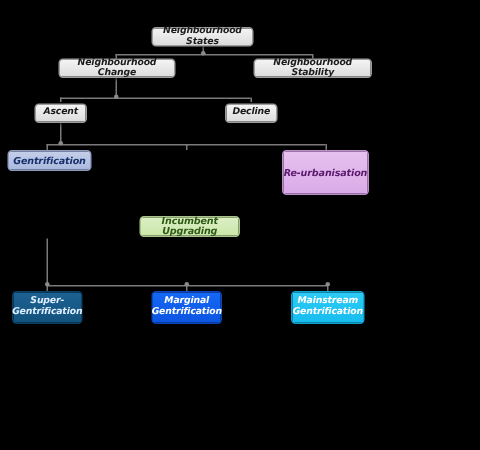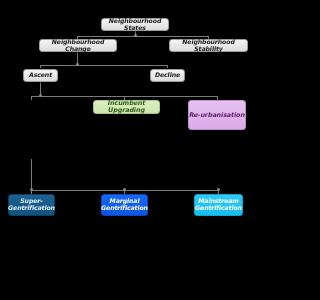--- a/index.html
+++ b/index.html
@@ -58,20 +58,21 @@
   
   .node.tint-blue {
     background: linear-gradient(#c4cfe8, #aab9de);
     border: 1px solid #8e9cc2;
     color: #17306b;
   }
   .node.tint-green {
     background: linear-gradient(#dcefc4, #cbe6ab);
     border: 1px solid #a9c488;
     color: #2f5b17;
+    margin-top: 44px;
   }
   .node.tint-purple {
     background: linear-gradient(#e6c2ef, #dbaae8);
     border: 1px solid #bd8ecb;
     color: #5c1a6e;
   }
 
   
   .node.solid-navy {
     background: linear-gradient(#1d6192, #12527e);
@@ -125,20 +126,21 @@
   <div class="node plain" style="left:101px; top:18px; width:68px; height:13px; font-size:6.2px;">Neighbourhood States</div>
 
   <div class="node plain" style="left:39px; top:39px; width:78px; height:13px; font-size:6.2px;">Neighbourhood Change</div>
 
   <div class="node plain" style="left:169px; top:39px; width:79px; height:13px; font-size:6.2px;">Neighbourhood Stability</div>
 
   <div class="node plain" style="left:23px; top:69px; width:35px; height:13px; font-size:6.2px;">Ascent</div>
 
   <div class="node plain" style="left:150px; top:69px; width:35px; height:13px; font-size:6.2px;">Decline</div>
 
+  <div class="node tint-blue" style="left:5px; top:100px; width:56px; height:14px; font-size:6.4px;">Gentrification</div>
 
   <div class="node tint-green" style="left:93px; top:100px; width:67px; height:14px; font-size:6.4px;">Incumbent Upgrading</div>
 
   <div class="node tint-purple" style="left:188px; top:100px; width:58px; height:30px; font-size:6.4px;">Re-urbanisation</div>
 
   <div class="node solid-navy" style="left:8px; top:194px; width:47px; height:22px; font-size:6.2px;">Super-
 Gentrification</div>
 
   <div class="node solid-blue" style="left:101px; top:194px; width:47px; height:22px; font-size:6.2px;">Marginal
 Gentrification</div>

